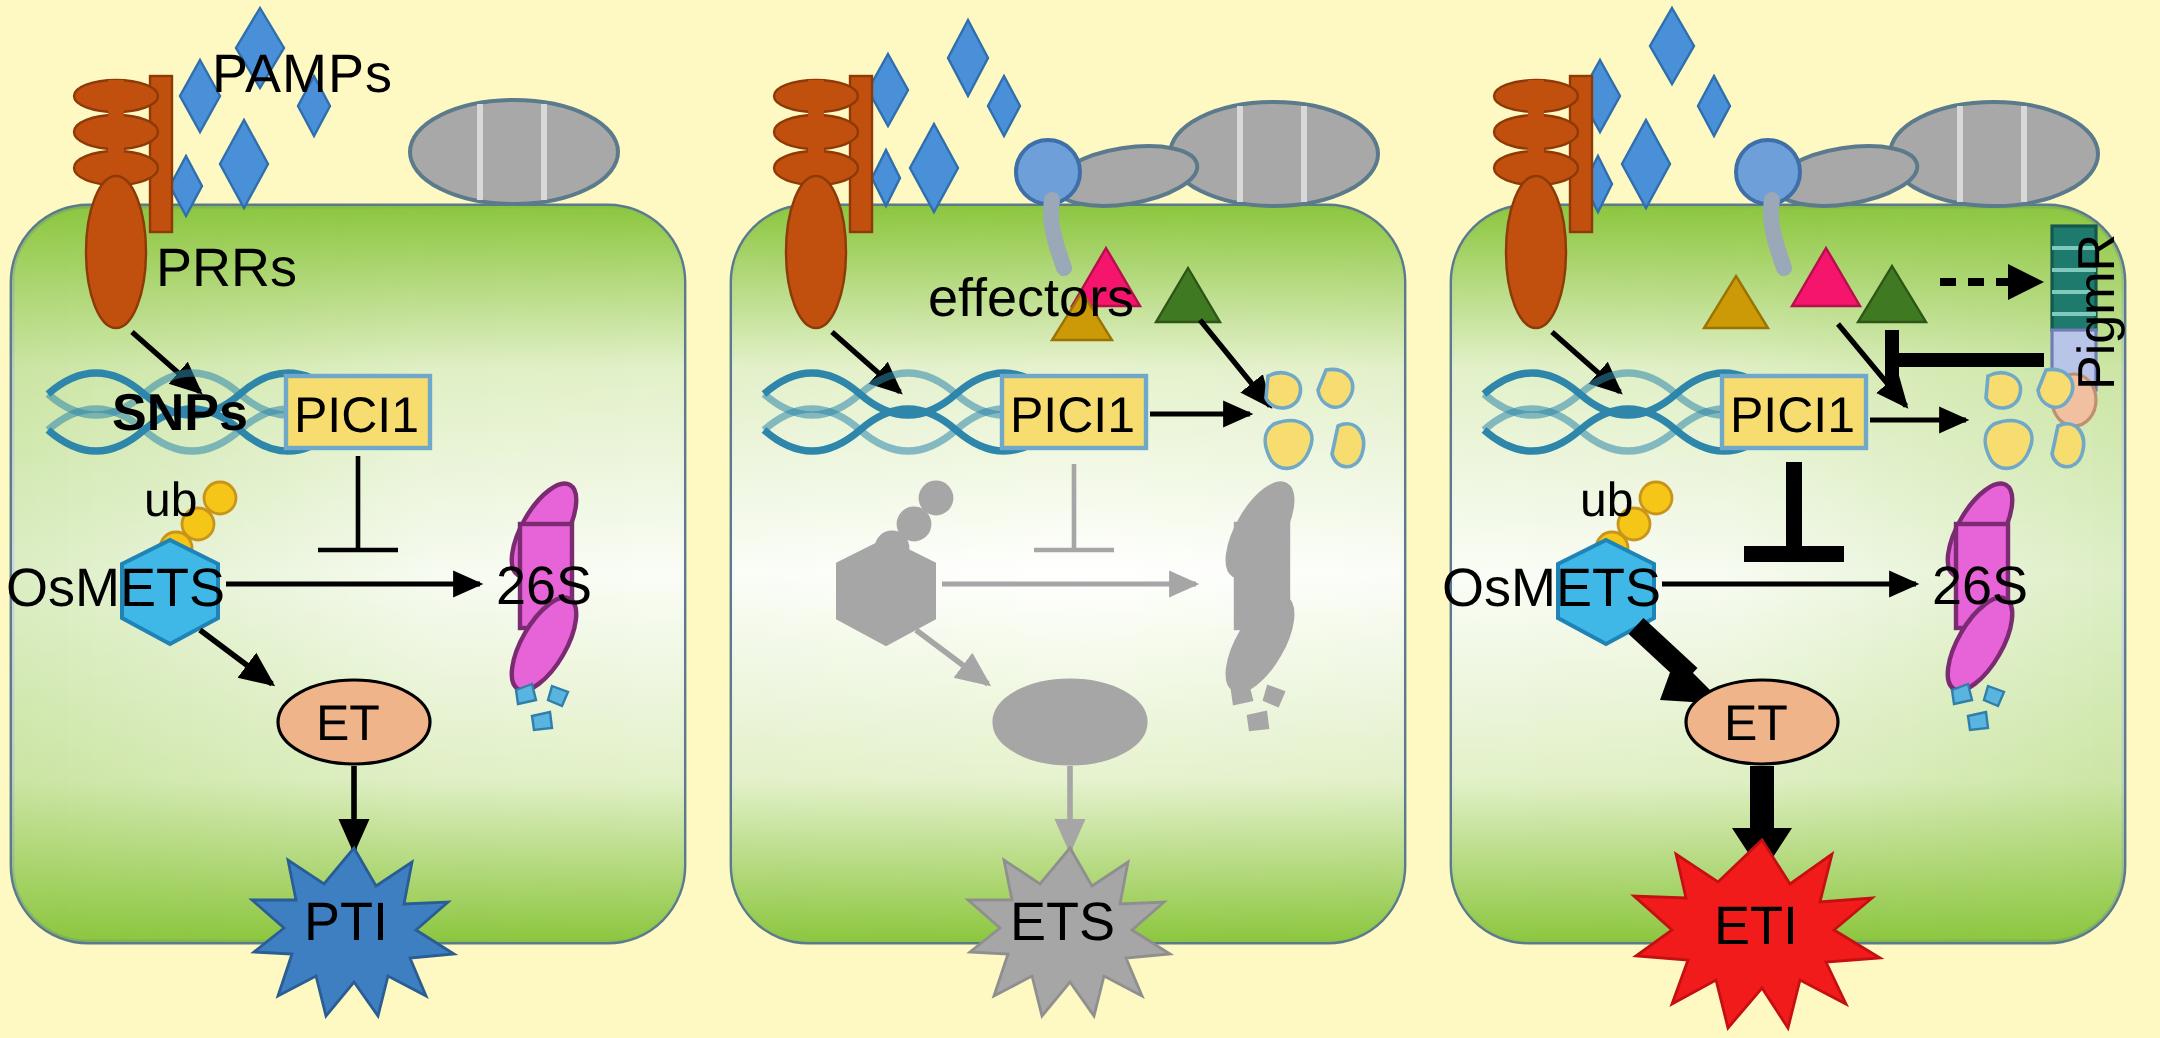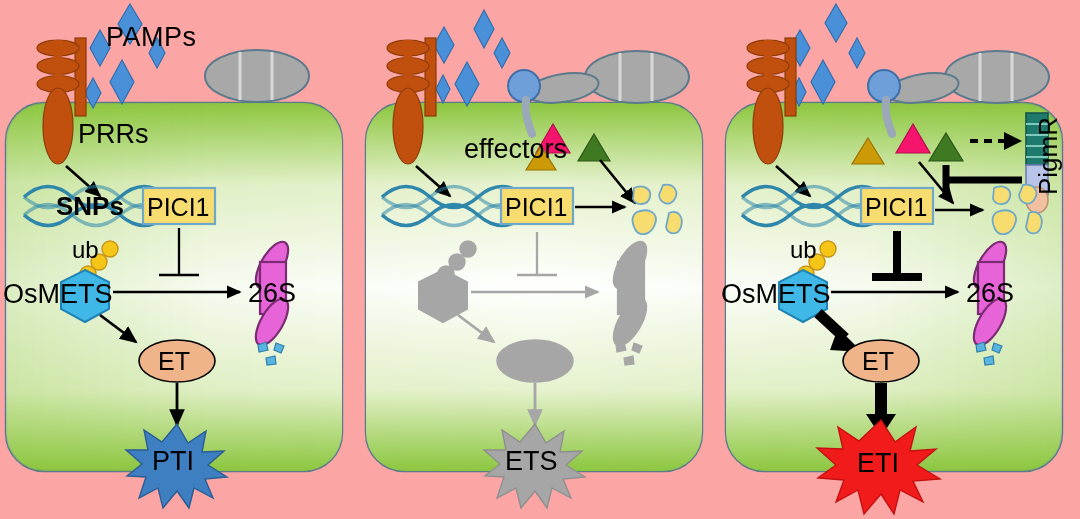--- a/index.html
+++ b/index.html
@@ -1,18 +1,18 @@
 <!DOCTYPE html>
 <html><head>
 <meta charset="utf-8">
 <title>PICI1 immunity model</title>
 <style>
   html,body{margin:0;padding:0;background:#ffffff;}
   body{font-family:"Liberation Sans", sans-serif;}
-  #stage{position:relative;width:1080px;height:519px;background:#fca5a5;overflow:hidden;}
+  #stage{position:relative;width:1080px;height:519px;background:#fef9c3;overflow:hidden;}
   svg{display:block;}
   .lbl{font-family:"Liberation Sans", sans-serif;fill:#000;}
 </style>
 </head>
 <body>
 
 <div id="stage">
 <svg width="1080" height="519" viewBox="0 0 1080 519" xmlns="http://www.w3.org/2000/svg">
 <defs>
   <linearGradient id="cellGradV" x1="0" y1="0" x2="0" y2="1">

